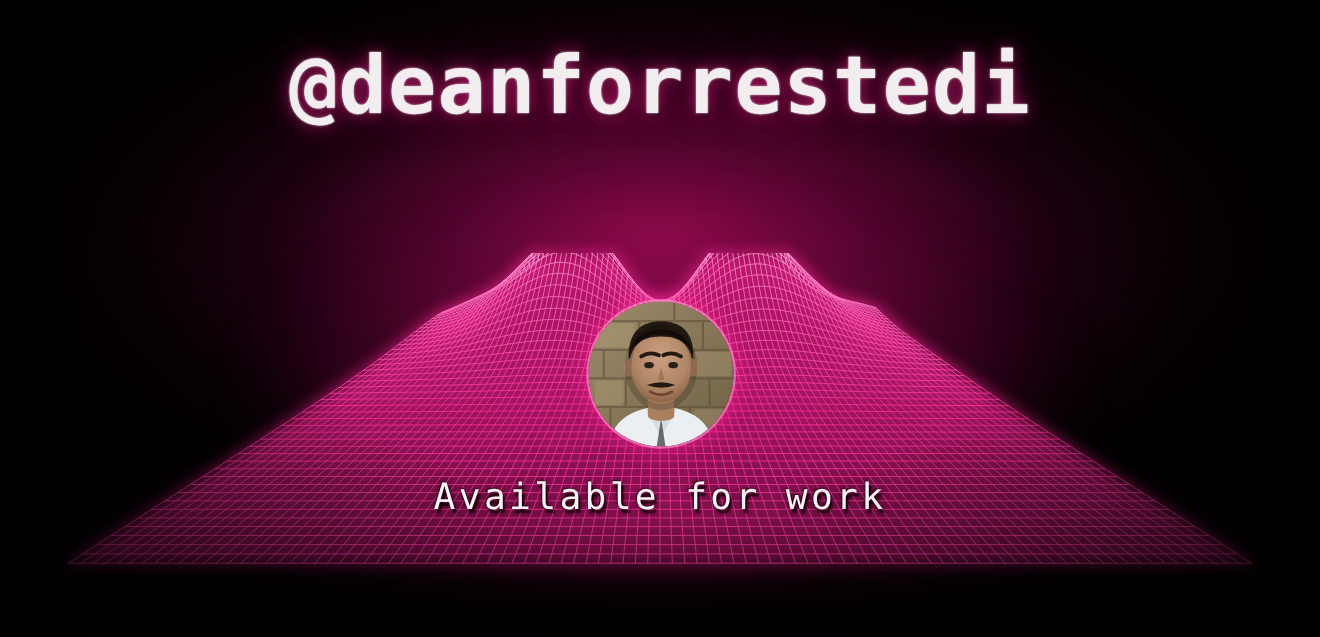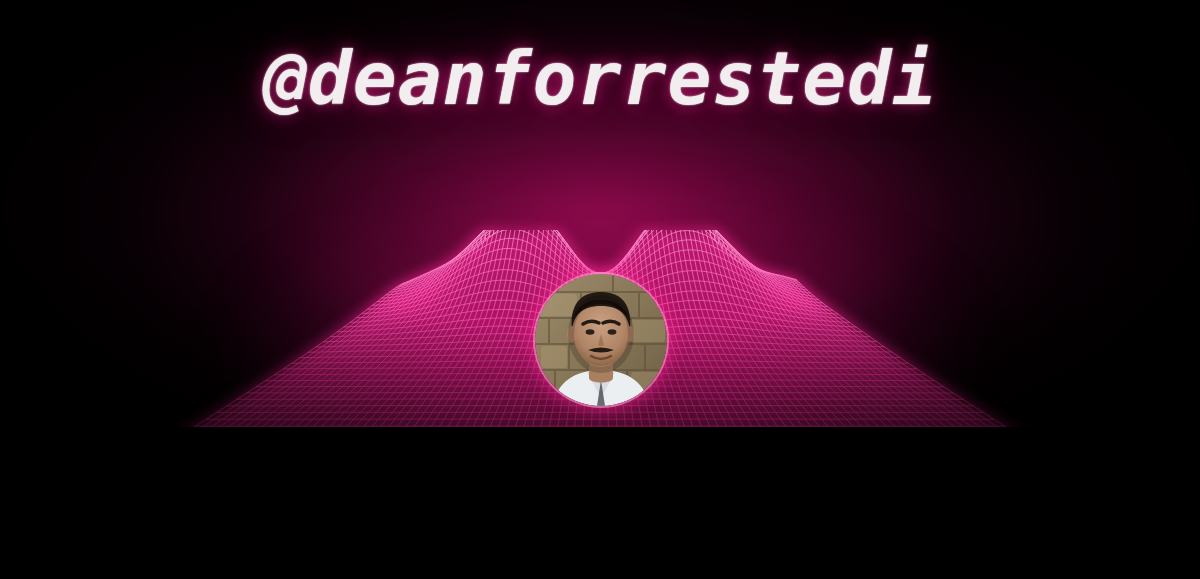--- a/index.html
+++ b/index.html
@@ -8,24 +8,23 @@
     padding: 0;
     background: #000;
   }
   body {
     font-family: "DejaVu Sans Mono", monospace;
   }
 
   #banner {
     position: relative;
     width: 1200px;
-    height: 427px;
+    height: 579px;
     overflow: hidden;
     background: #0369a1;
-    font-style: italic;
   }
 
   
   .bg-base {
     position: absolute;
     inset: 0;
     background: #030002;
   }
   .glow-top {
     position: absolute;
@@ -280,14 +279,15 @@
         <path d="M53 76 q13 -5 26 0 q-13 5 -26 0 Z" fill="#241a14"></path>
 
         <path d="M56 82 q10 6 20 0" stroke="#6d4530" stroke-width="2.4" fill="none" stroke-linecap="round"></path>
 
         <ellipse cx="66" cy="60" rx="30" ry="36" fill="none" stroke="rgba(0,0,0,0.18)" stroke-width="6"></ellipse>
       </g>
     </svg>
   </div>
 
   <div class="handle">@deanforrestedi</div>
+  <div class="availability">Available for work</div>
 
 </div>
 
 </body></html>

